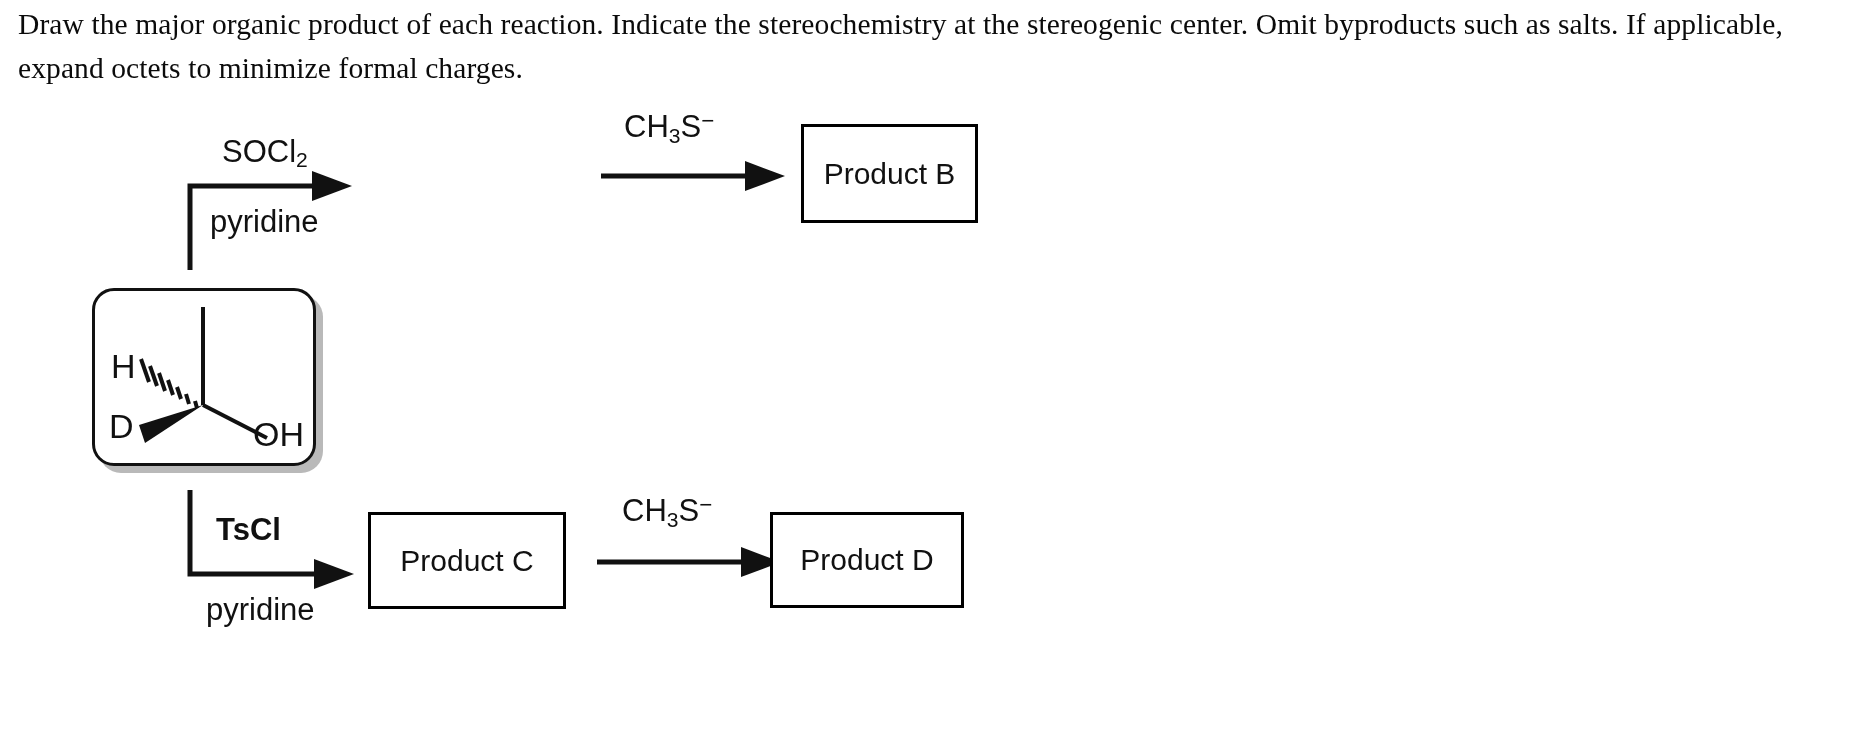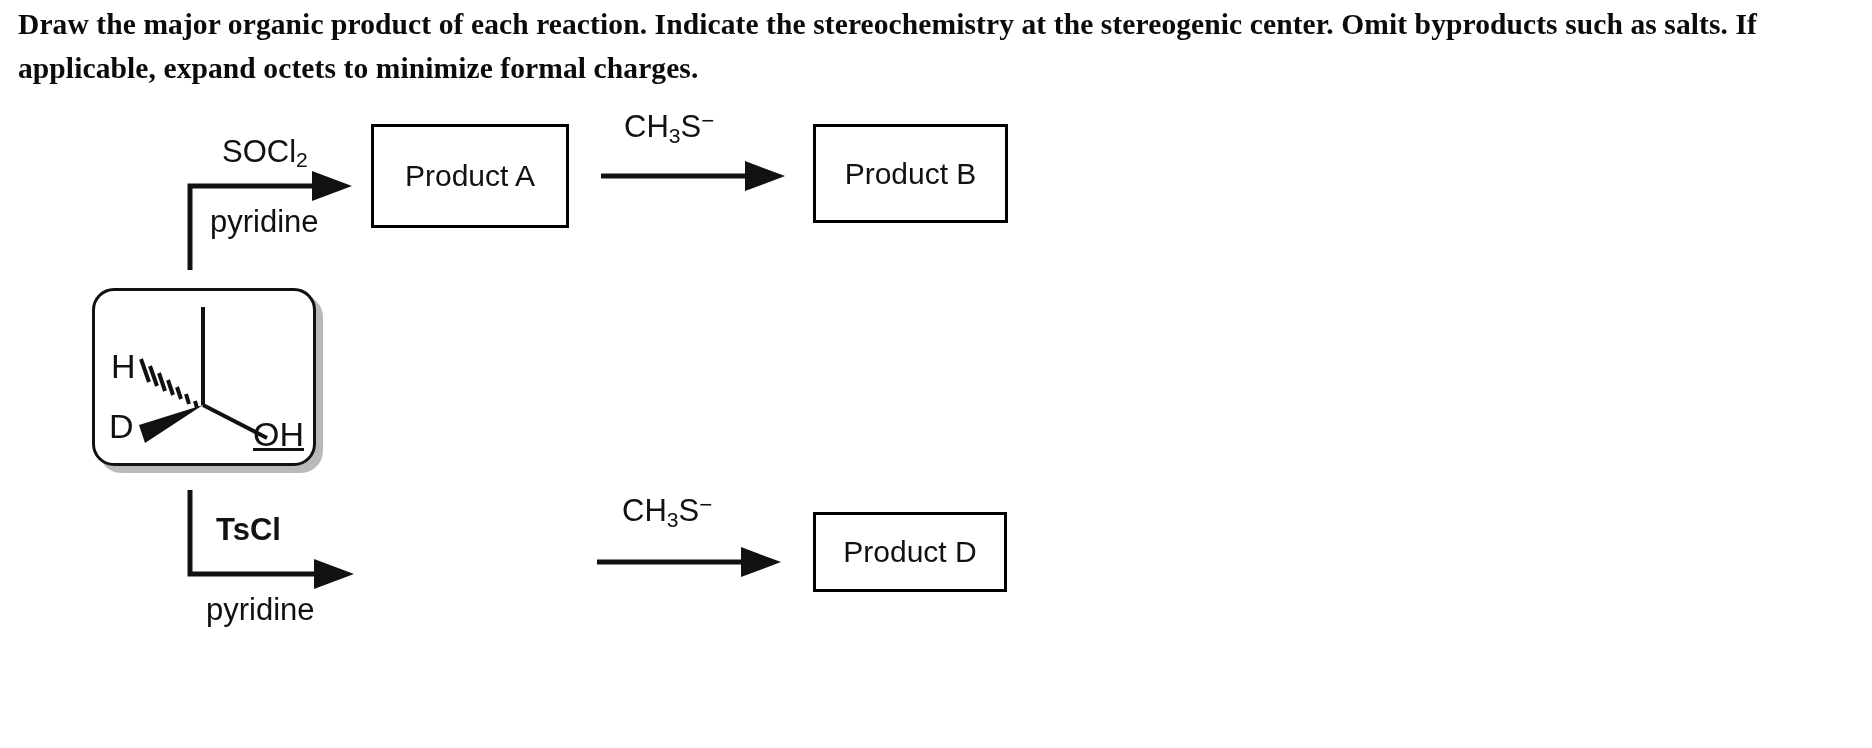--- a/index.html
+++ b/index.html
@@ -24,21 +24,20 @@
   .prompt {
     position: absolute;
     left: 18px;
     top: 2px;
     width: 1840px;
     font-family: "Liberation Serif", serif;
     font-size: 29.5px;
     line-height: 44px;
     color: #0b0b0b;
     letter-spacing: 0.1px;
-    font-weight: bold;
   }
 
   
   .product-box {
     position: absolute;
     border: 3px solid #000000;
     background: #ffffff;
     box-sizing: border-box;
     display: flex;
     align-items: center;
@@ -100,34 +99,31 @@
     <path d="M 4 105 L 4 21 L 130 21" fill="none" stroke="#111111" stroke-width="5"></path>
     <polygon points="126,6 166,21 126,36" fill="#111111"></polygon>
   </svg>
 
   <div class="reagent" style="left:222px; top:134px;text-align:right;">
     <span>SOCl</span><sub>2</sub>
   </div>
 
   <div class="reagent" style="left:210px; top:204px;">pyridine</div>
 
-  <div class="product-box" style="left:371px; top:124px; width:198px; height:104px;">
-    <span class="plabel">Product A</span>
-  </div>
 
   <div class="reagent" style="left:624px; top:108px;">
     <span>CH</span><sub>3</sub><span>S</span><sup>−</sup>
   </div>
 
   <svg class="arrow-svg" style="left:601px; top:158px;" width="186" height="36" viewBox="0 0 186 36">
     <line x1="0" y1="18" x2="150" y2="18" stroke="#111111" stroke-width="5"></line>
     <polygon points="144,3 184,18 144,33" fill="#111111"></polygon>
   </svg>
 
-  <div class="product-box" style="left:801px; top:124px; width:195px; height:99px;margin-left:12px;">
+  <div class="product-box" style="left:801px; top:124px; width:177px; height:99px;">
     <span class="plabel">Product B</span>
   </div>
 
   <div class="mol-card" style="left:92px; top:288px; width:224px; height:178px;">
 
     <svg class="mol-svg" width="224" height="178" viewBox="0 0 224 178">
 
       <line x1="108" y1="16" x2="108" y2="114" stroke="#111111" stroke-width="4"></line>
 
       <line x1="108" y1="114" x2="172" y2="147" stroke="#111111" stroke-width="4"></line>
@@ -140,39 +136,42 @@
         <line x1="82" y1="96" x2="86" y2="108" stroke-width="4"></line>
         <line x1="73" y1="89" x2="78" y2="104" stroke-width="4"></line>
         <line x1="64" y1="82" x2="70" y2="100" stroke-width="4"></line>
         <line x1="55" y1="75" x2="62" y2="95" stroke-width="4"></line>
         <line x1="46" y1="68" x2="54" y2="91" stroke-width="4"></line>
       </g>
     </svg>
 
     <span class="atom-label" style="left:16px; top:56px;">H</span>
     <span class="atom-label" style="left:14px; top:116px;">D</span>
-    <span class="atom-label" style="left:158px; top:124px;text-decoration:underline;">OH</span>
+    <span class="atom-label" style="left:158px; top:124px;">OH</span>
   </div>
 
   <svg class="arrow-svg" style="left:186px; top:490px;" width="172" height="110" viewBox="0 0 172 110">
     <path d="M 4 0 L 4 84 L 132 84" fill="none" stroke="#111111" stroke-width="5"></path>
     <polygon points="128,69 168,84 128,99" fill="#111111"></polygon>
   </svg>
 
   <div class="reagent" style="left:216px; top:512px;font-weight:bold;">TsCl</div>
 
   <div class="reagent" style="left:206px; top:592px;">pyridine</div>
 
+  <div class="product-box" style="left:368px; top:512px; width:198px; height:97px;">
+    <span class="plabel">Product C</span>
+  </div>
 
   <div class="reagent" style="left:622px; top:492px;">
     <span>CH</span><sub>3</sub><span>S</span><sup>−</sup>
   </div>
 
   <svg class="arrow-svg" style="left:597px; top:544px;" width="186" height="36" viewBox="0 0 186 36">
     <line x1="0" y1="18" x2="150" y2="18" stroke="#111111" stroke-width="5"></line>
     <polygon points="144,3 184,18 144,33" fill="#111111"></polygon>
   </svg>
 
-  <div class="product-box" style="left:813px; top:512px; width:194px; height:80px;">
+  <div class="product-box" style="left:770px; top:512px; width:194px; height:96px;">
     <span class="plabel">Product D</span>
   </div>
 
 </div>
 
 </body></html>

